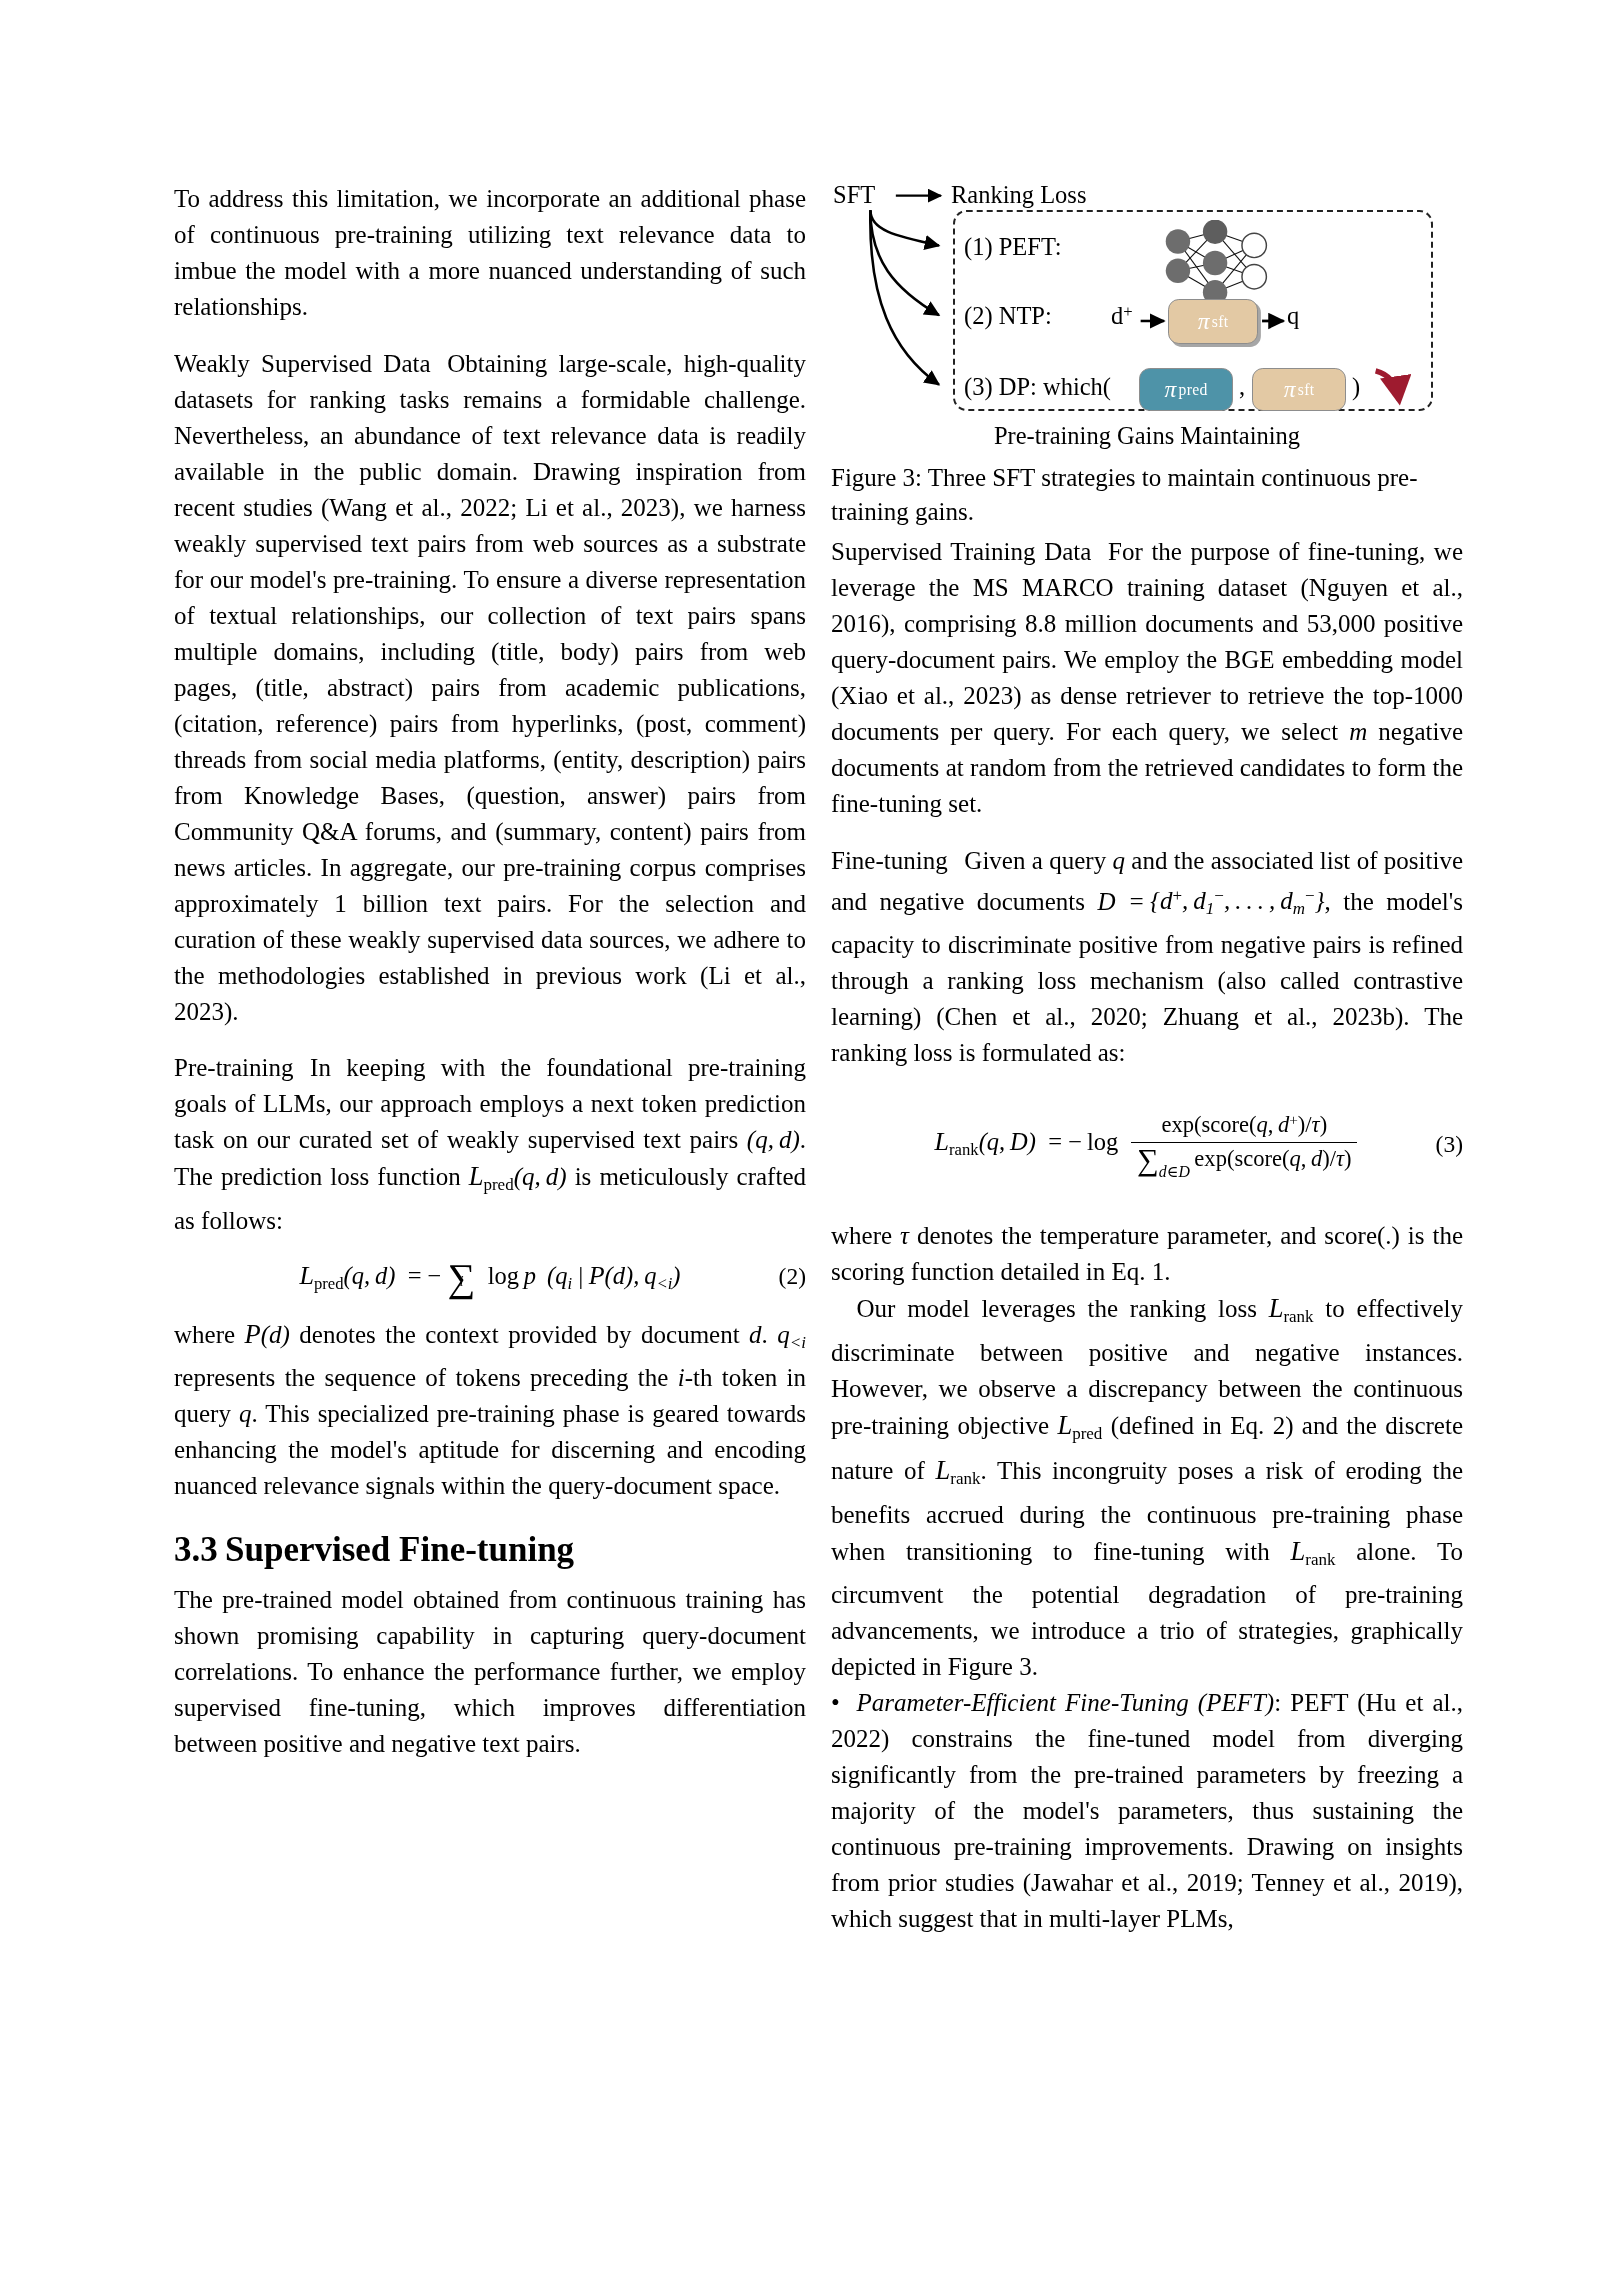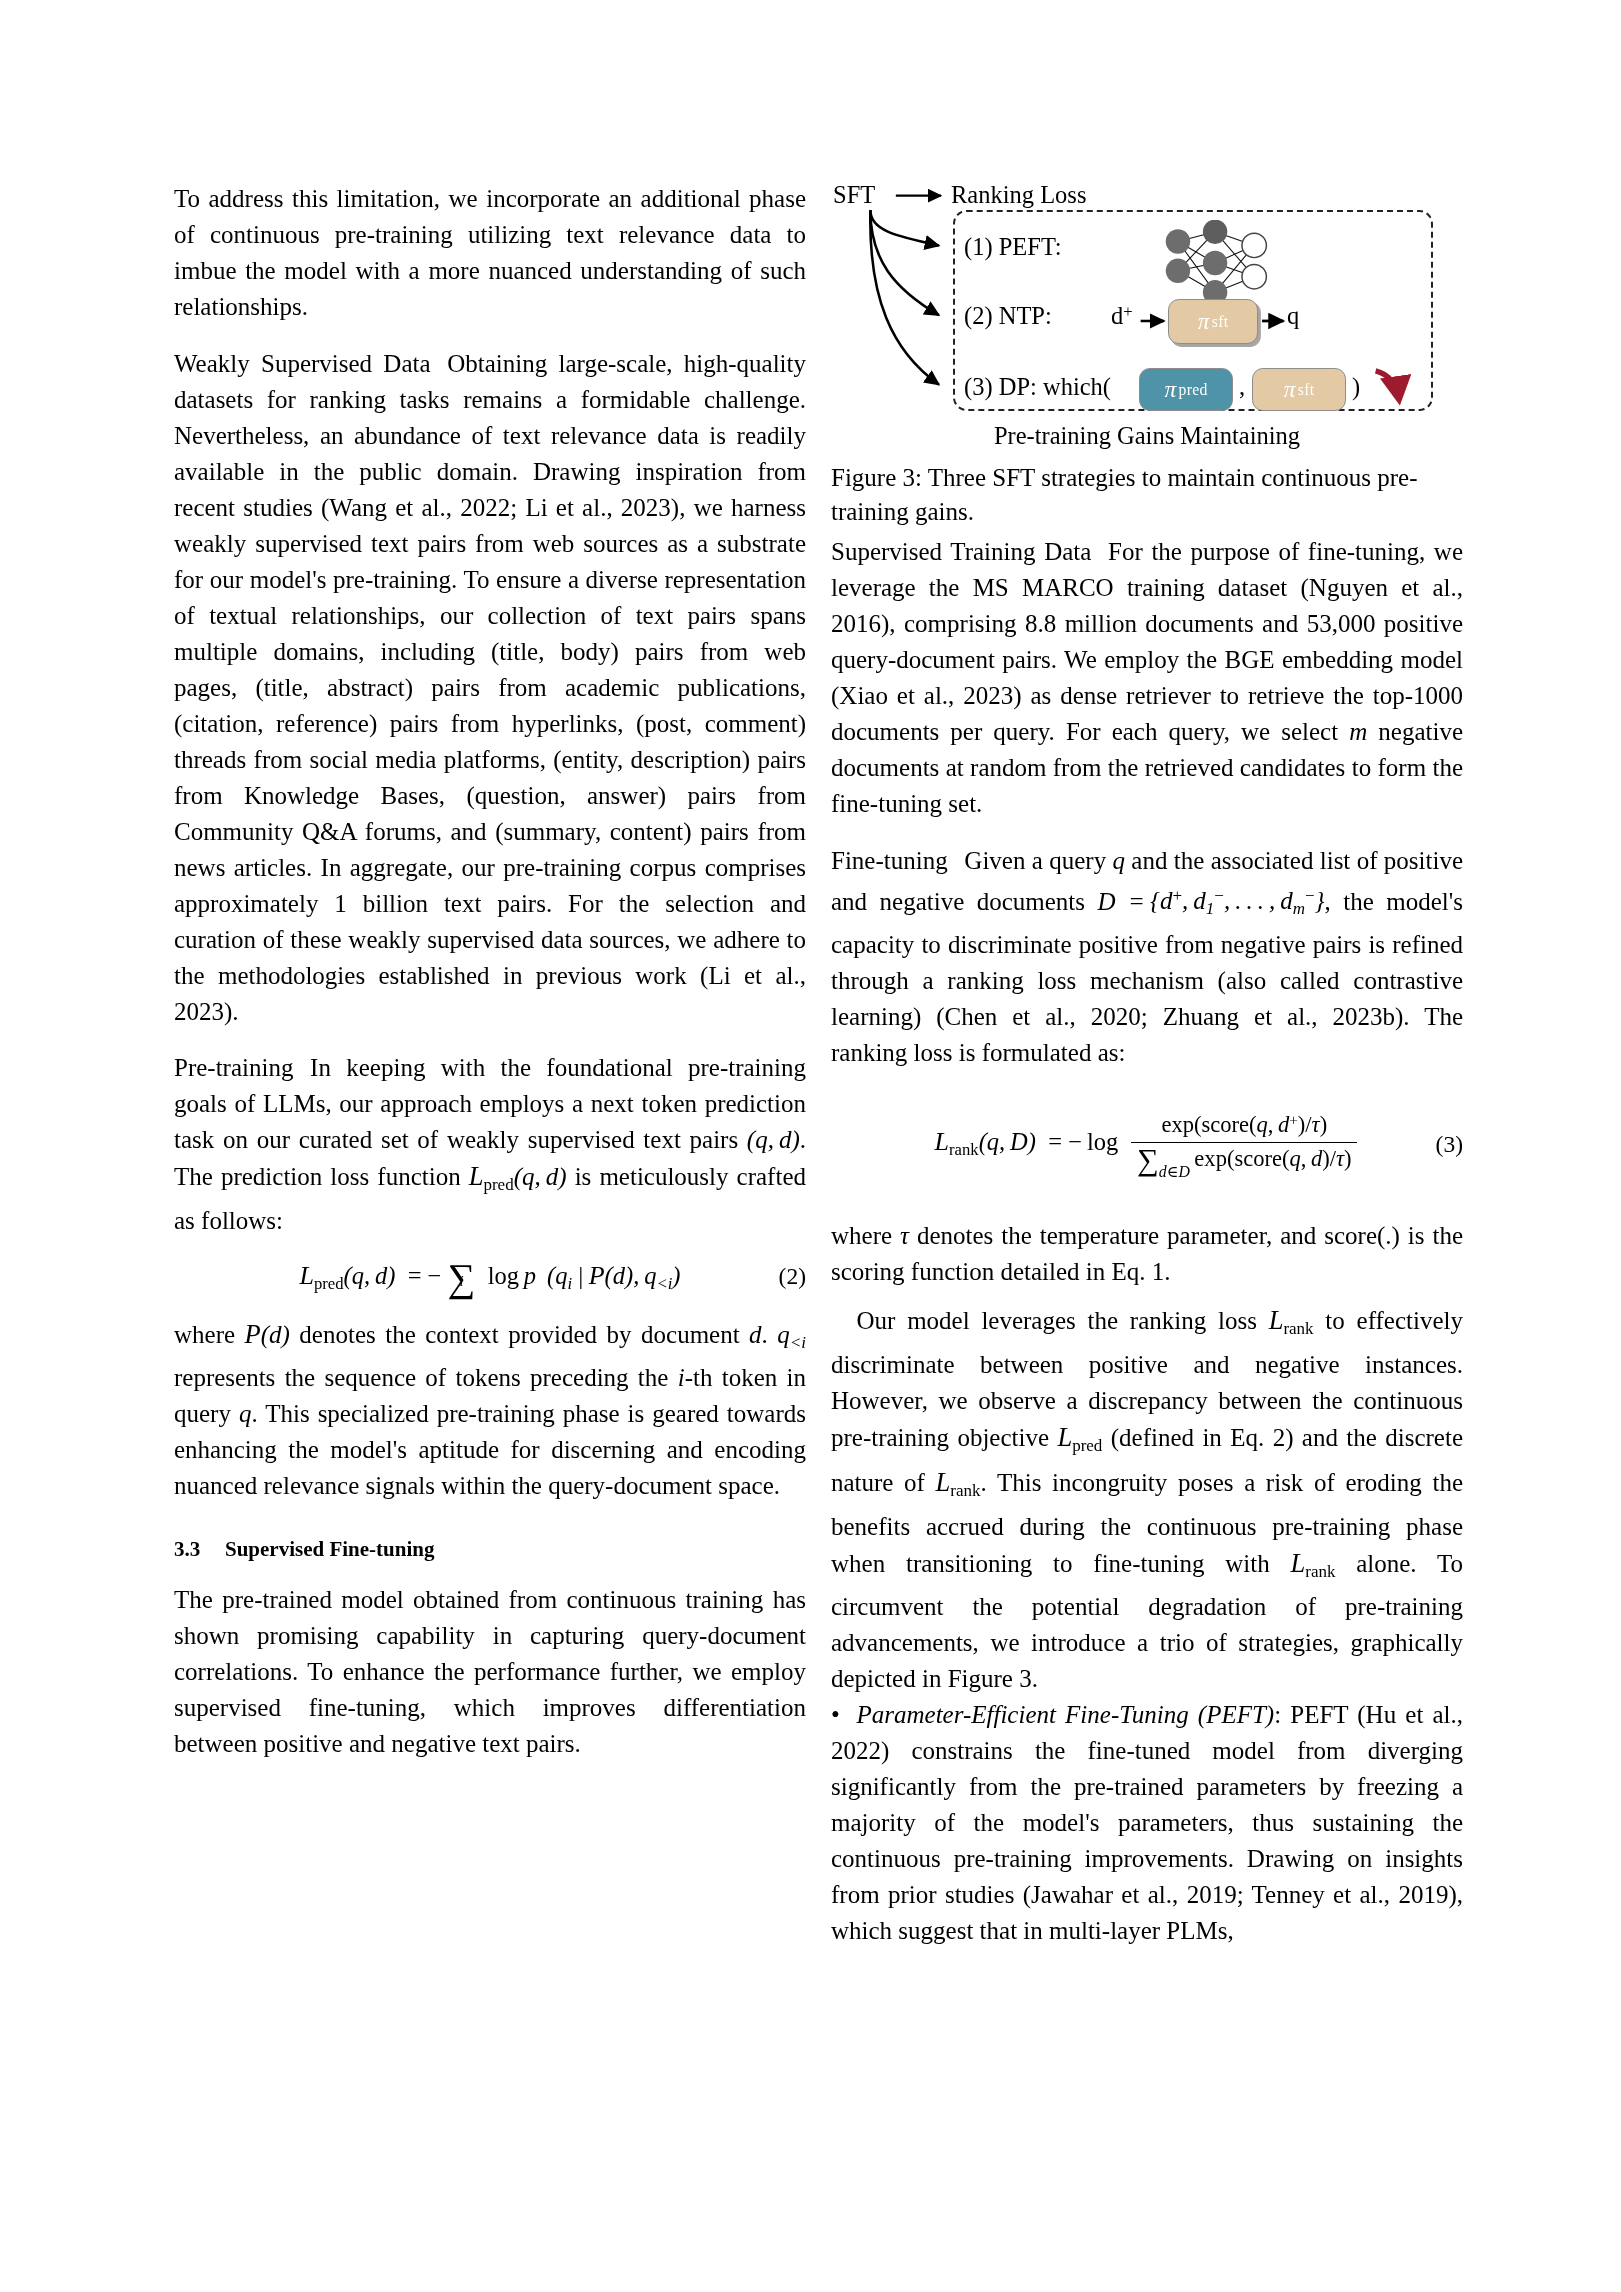--- a/index.html
+++ b/index.html
@@ -58,21 +58,21 @@
     font-style: normal;
   }
   .subsub { font-size: 0.68em; vertical-align: -0.28em; font-style: italic; }
   .cal {
     font-family: "Liberation Serif", serif;
     font-style: italic;
     font-size: 1.06em;
   }
 
   h3.section {
-    font-size: 21px;
+    font-size: 35px;
     font-weight: bold;
     margin: 29px 0 15.7px 0;
     line-height: 33px;
   }
   h3.section .num { display: inline-block; width: 51px; }
 
   
   .eqn {
     position: relative;
     margin: 17.6px 0 21.6px 0;
@@ -333,21 +333,21 @@
     <div class="eqn" style="margin:25.5px 0 25.5px 0;">
       <span class="math"><span class="cal">L</span><span class="sub">rank</span>(<span class="math">q</span>, <span class="math">D</span>)</span>
       <span class="up">&nbsp;=&nbsp;− log </span>
       <span class="frac">
         <span class="num-part up">exp(score(<span class="math">q</span>, <span class="math">d</span><span class="sup">+</span>)/<span class="math">τ</span>)</span>
         <span class="den-part up"><span class="sumin">∑<span class="lim2">d∈D</span></span> exp(score(<span class="math">q</span>, <span class="math">d</span>)/<span class="math">τ</span>)</span>
       </span>
       <span class="tag">(3)</span>
     </div>
 
-    <p class="para" style="margin-bottom:12px;"><span>where </span><span class="math">τ</span><span> denotes the temperature parameter, and </span><span class="up">score(.)</span><span> is the scoring function detailed in Eq. </span><span class="cite">1</span><span>.</span></p>
+    <p class="para" style="margin-bottom:0;"><span>where </span><span class="math">τ</span><span> denotes the temperature parameter, and </span><span class="up">score(.)</span><span> is the scoring function detailed in Eq. </span><span class="cite">1</span><span>.</span></p>
 
     <p class="para indent" style="margin-bottom:0;"><span>Our model leverages the ranking loss </span><span class="math"><span class="cal">L</span><span class="sub">rank</span></span><span> to effectively discriminate between positive and negative instances. However, we observe a discrepancy between the continuous pre-training objective </span><span class="math"><span class="cal">L</span><span class="sub">pred</span></span><span> (defined in Eq. </span><span class="cite">2</span><span>) and the discrete nature of </span><span class="math"><span class="cal">L</span><span class="sub">rank</span></span><span>. This incongruity poses a risk of eroding the benefits accrued during the continuous pre-training phase when transitioning to fine-tuning with </span><span class="math"><span class="cal">L</span><span class="sub">rank</span></span><span> alone. To circumvent the potential degradation of pre-training advancements, we introduce a trio of strategies, graphically depicted in Figure </span><span class="cite">3</span><span>.</span></p>
 
     <p class="para bullet-row"><span class="bullet-dot">•</span><span class="it">Parameter-Efficient Fine-Tuning (PEFT)</span><span>: PEFT (</span><span class="cite">Hu et al., 2022</span><span>) constrains the fine-tuned model from diverging significantly from the pre-trained parameters by freezing a majority of the model's parameters, thus sustaining the continuous pre-training improvements. Drawing on insights from prior studies (</span><span class="cite">Jawahar et al., 2019</span><span>; </span><span class="cite">Tenney et al., 2019</span><span>), which suggest that in multi-layer PLMs,</span></p>
 
   </div>
 </div>
 
 
 </body></html>

